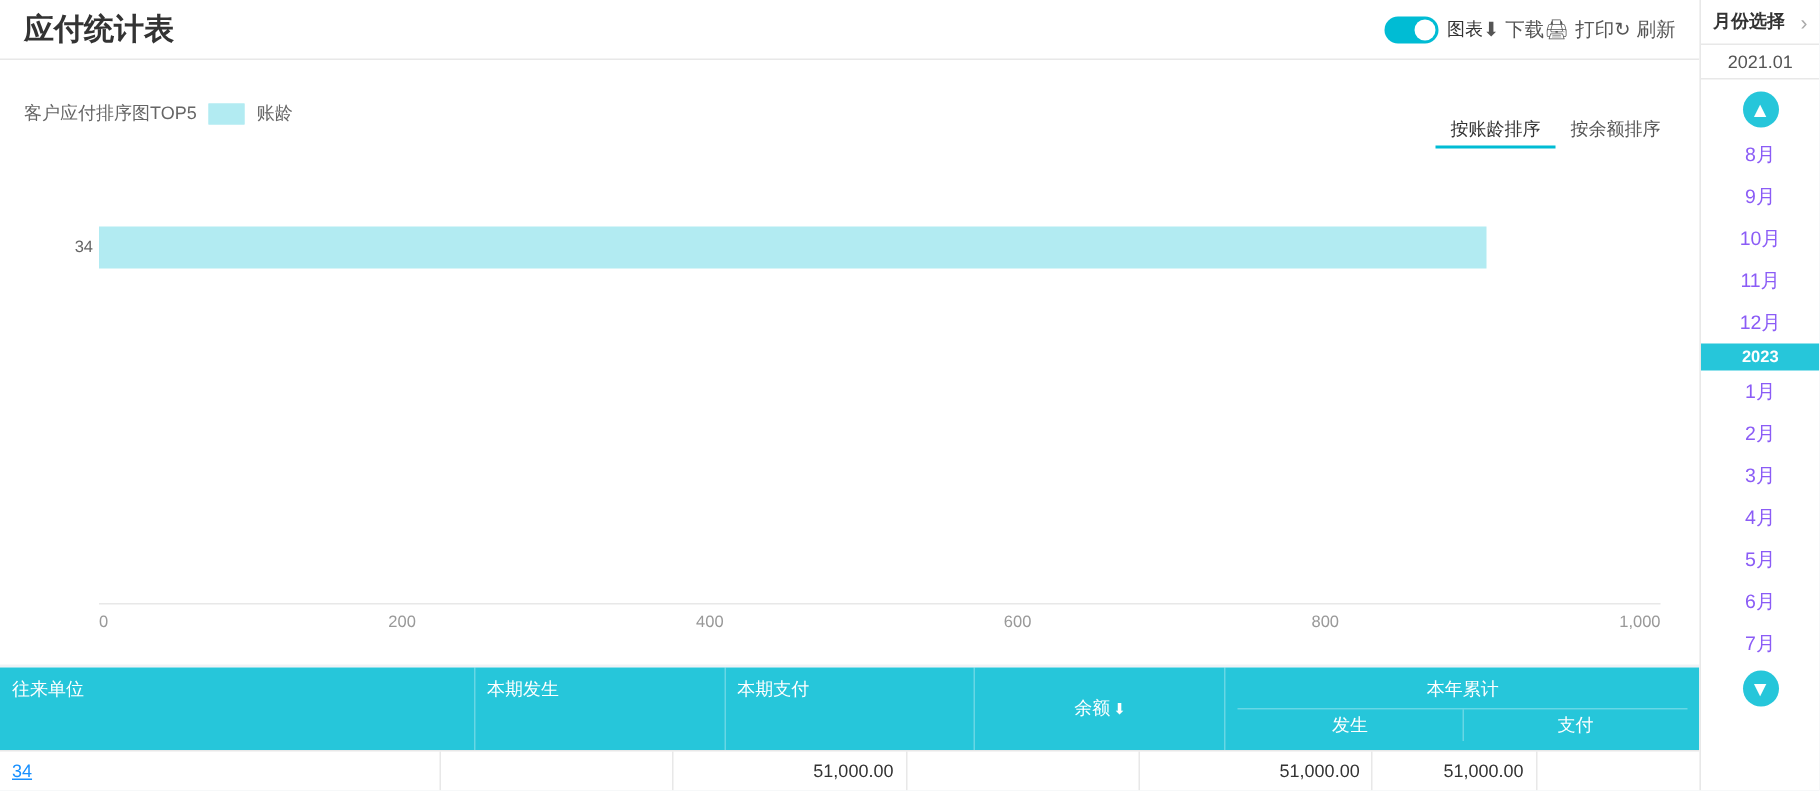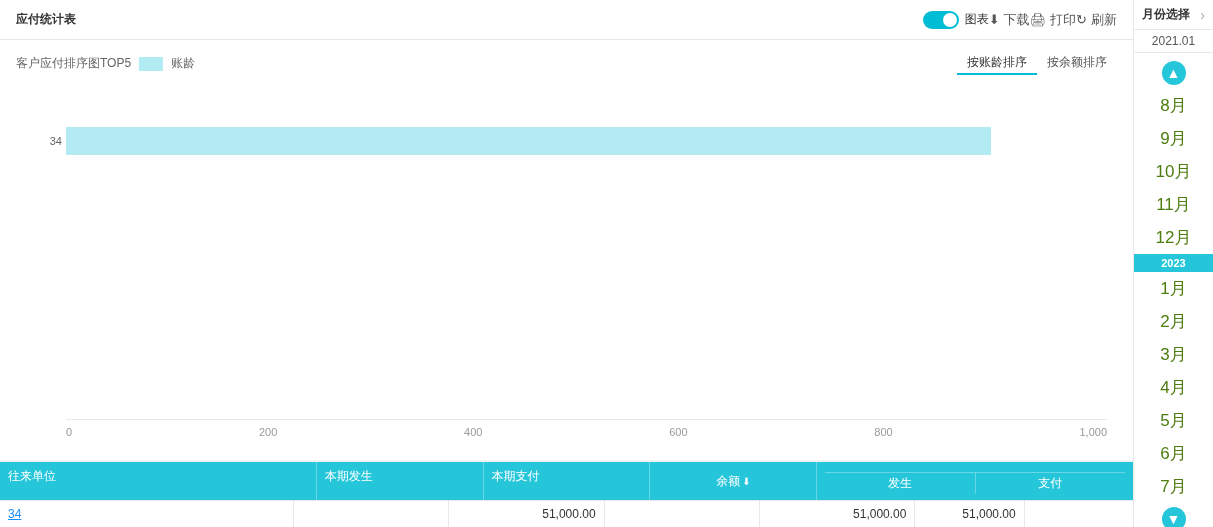--- a/index.html
+++ b/index.html
@@ -4,33 +4,33 @@
   <style>
     * { box-sizing: border-box; margin: 0; padding: 0; }
     body { font-family: 'Microsoft YaHei', Arial, sans-serif; font-size: 12px; background: #f0f2f5; color: #333; }
 
     .app-container { width: 1213px; height: 527px; display: flex; flex-direction: row; background: #f0f2f5; overflow: hidden; }
 
     .main-content { flex: 1; display: flex; flex-direction: column; overflow: hidden; }
 
     
     .header { background: #fff; display: flex; align-items: center; justify-content: space-between; padding: 8px 16px; border-bottom: 1px solid #e8e8e8; height: 40px; }
-    .header-title { font-size: 12px; font-weight: bold; color: #333; }
+    .header-title { font-size: 20px; font-weight: bold; color: #333; }
     .header-actions { display: flex; align-items: center; gap: 0; }
     .toggle-wrap { display: flex; align-items: center; gap: 6px; }
     .toggle { width: 36px; height: 18px; background: #00bcd4; border-radius: 9px; position: relative; cursor: pointer; }
     .toggle::after { content: ''; width: 14px; height: 14px; background: #fff; border-radius: 50%; position: absolute; top: 2px; right: 2px; }
     .action-btn { display: flex; align-items: center; gap: 4px; cursor: pointer; color: #555; font-size: 13px; }
 
     
     .chart-area { background: #fff; flex: 1; padding: 12px 16px; display: flex; flex-direction: column; overflow: hidden; }
     .chart-header { display: flex; align-items: center; justify-content: space-between; margin-bottom: 8px; gap: 16px; }
     .chart-legend { display: flex; align-items: center; gap: 8px; font-size: 12px; color: #666; }
     .legend-box { width: 24px; height: 14px; background: #b2ebf2; border: 1px solid #b2ebf2; display: inline-block; }
-    .sort-btns { display: flex; gap: 0; }
+    .sort-btns { display: flex; gap: 0; margin-top: 24px; }
     .sort-btn { padding: 2px 10px; font-size: 12px; cursor: pointer; color: #555; border-bottom: 2px solid transparent; }
     .sort-btn.active { color: #333; border-bottom: 2px solid #00bcd4; }
 
     .chart-wrapper { flex: 1; position: relative; padding: 8px 0 30px 50px; }
     .bar-chart { width: 100%; height: 100%; position: relative; }
     .bar-row { display: flex; align-items: center; height: 40px; position: relative; }
     .bar-label { position: absolute; left: -40px; width: 36px; text-align: right; font-size: 11px; color: #666; }
     .bar-track { flex: 1; height: 28px; background: transparent; position: relative; }
     .bar-fill { height: 100%; background: #b2ebf2; position: relative; }
 
@@ -56,21 +56,21 @@
 
     
     .sidebar { width: 80px; background: #fff; border-left: 1px solid #e8e8e8; display: flex; flex-direction: column; align-items: stretch; overflow-y: auto; position: relative; }
     .sidebar-header { display: flex; align-items: center; justify-content: space-between; padding: 6px 8px; background: #fff; border-bottom: 1px solid #e8e8e8; }
     .sidebar-title { font-size: 12px; color: #333; font-weight: bold; }
     .sidebar-chevron { cursor: pointer; color: #aaa; font-size: 14px; }
     .sidebar-year { font-size: 12px; color: #555; padding: 4px 8px; border-bottom: 1px solid #e8e8e8; text-align: center; }
 
     .sidebar-nav { display: flex; flex-direction: column; align-items: center; padding: 4px 0; }
     .nav-arrow { width: 24px; height: 24px; background: #26c6da; border-radius: 50%; display: flex; align-items: center; justify-content: center; color: #fff; font-size: 14px; cursor: pointer; margin: 4px 0; }
-    .month-item { width: 100%; text-align: center; padding: 5px 0; font-size: 17px; color: #4d7c0f; cursor: pointer; }
+    .month-item { width: 100%; text-align: center; padding: 5px 0; font-size: 13px; color: #8b5cf6; cursor: pointer; }
     .month-item.current-year { background: #26c6da; color: #fff; font-weight: bold; font-size: 11px; padding: 3px 4px; }
   </style>
 </head>
 <body>
 
 <div class="app-container">
   <div class="main-content">
 
     <div class="header">
       <span class="header-title">应付统计表</span>
@@ -133,20 +133,21 @@
 
       <div style="display:flex; background:#26c6da; color:#fff;">
         <div class="table-header-cell col-unit">往来单位</div>
         <div class="table-header-cell col-current-occur">本期发生</div>
         <div class="table-header-cell col-current-pay">本期支付</div>
         <div class="table-header-cell col-balance" style="display:flex; align-items:center; justify-content:center; gap:2px;">
           <span>余额</span>
           <span style="font-size:10px;">⬇</span>
         </div>
         <div class="table-header-cell" style="flex:3; text-align:center; border-right:none;">
+          <div>本年累计</div>
           <div style="display:flex; border-top:1px solid rgba(255,255,255,0.3); margin-top:4px;">
             <div style="flex:1; text-align:center; padding: 2px 0; border-right:1px solid rgba(255,255,255,0.3);">发生</div>
             <div style="flex:1; text-align:center; padding: 2px 0;">支付</div>
           </div>
         </div>
       </div>
 
       <div class="table-row">
         <div class="table-cell col-unit link">34</div>
         <div class="table-cell col-opening amount"></div>

